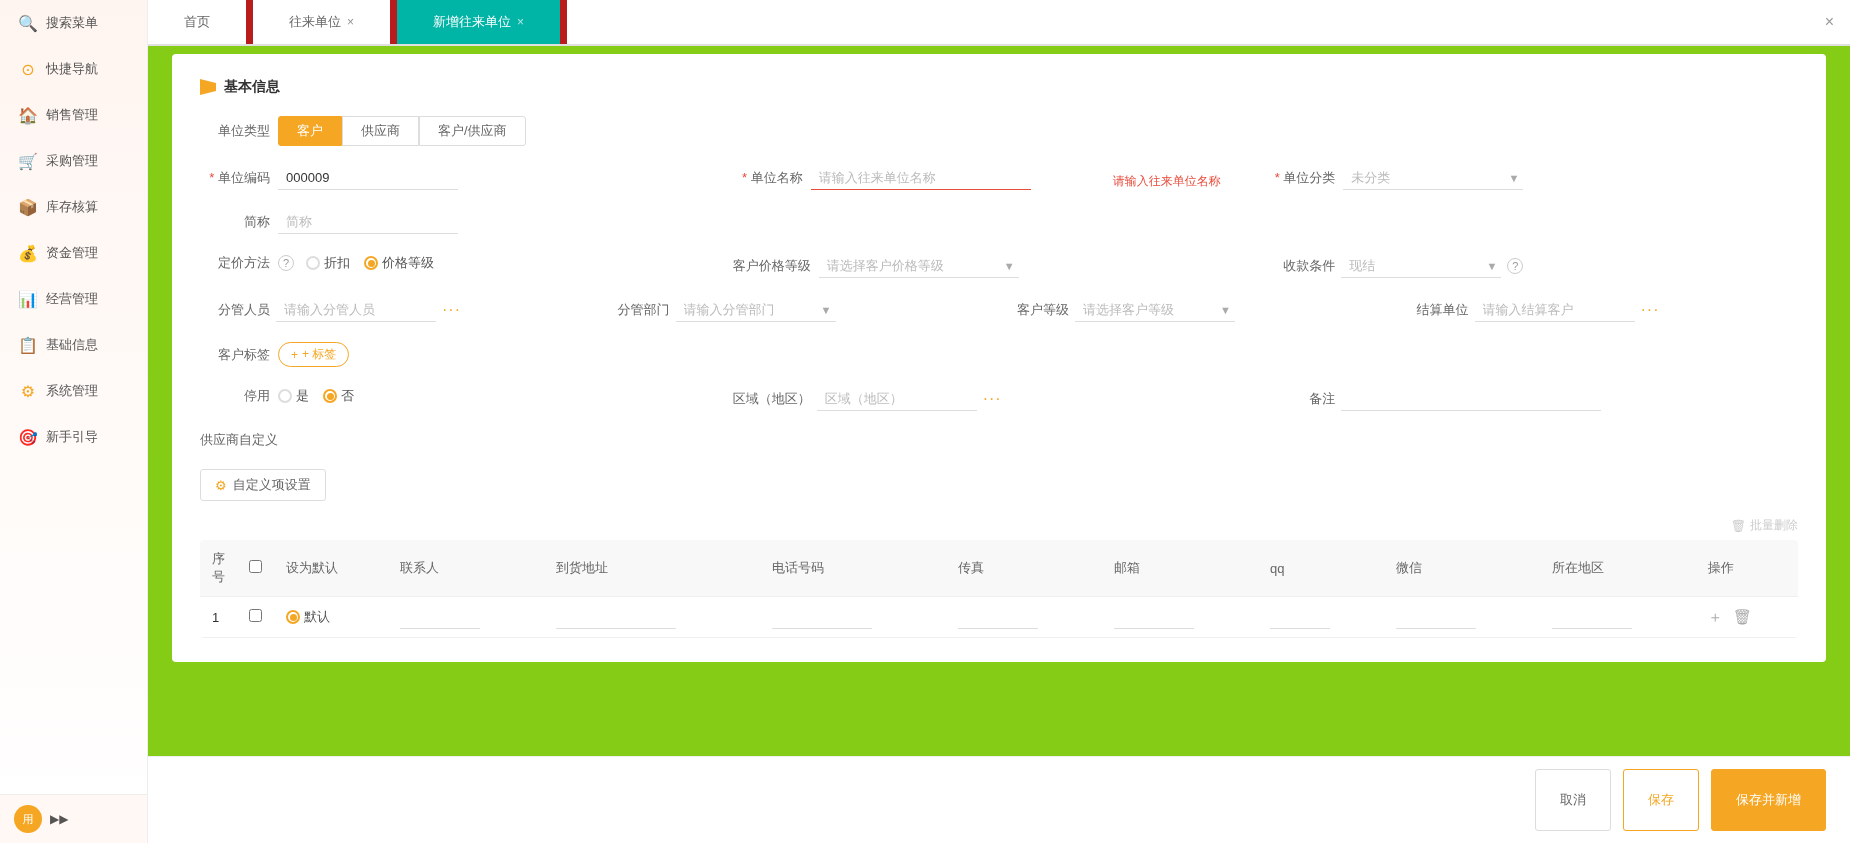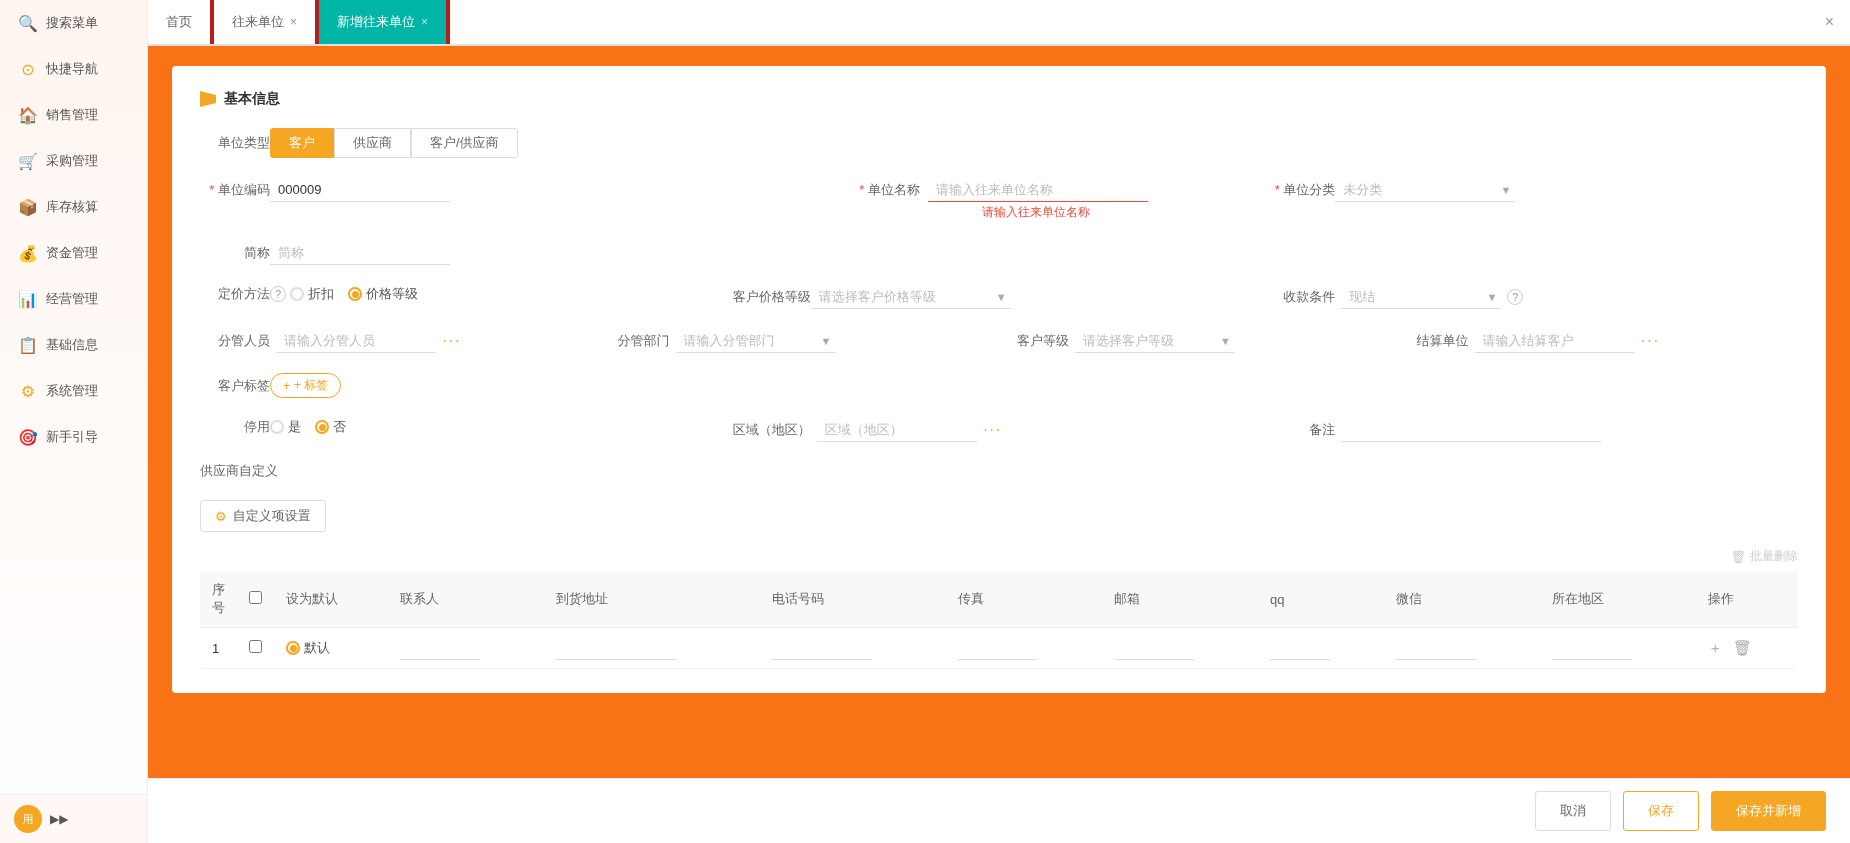--- a/index.html
+++ b/index.html
@@ -51,26 +51,26 @@
       align-items: center;
       background: #fff;
       border-bottom: 2px solid #e0e0e0;
       height: 46px;
       flex-shrink: 0;
     }
     .tab {
       display: flex;
       align-items: center;
       gap: 6px;
-      padding: 0 18px;
+      padding: 0 36px;
       height: 100%;
       cursor: pointer;
       color: #666;
       font-size: 13px;
-      border-right: 4px solid #b91c1c;
+      border-right: 7px solid #b91c1c;
       position: relative;
     }
     .tab.active {
       background: #00b4a6;
       color: white;
     }
     .tab .close-btn {
       font-size: 12px;
       opacity: 0.7;
       cursor: pointer;
@@ -80,22 +80,22 @@
       padding: 0 16px;
       cursor: pointer;
       color: #999;
       font-size: 16px;
     }
 
     
     .form-area {
       flex: 1;
       overflow-y: auto;
-      padding: 20px 24px;
-      background: #f97316;
+      padding: 8px 24px;
+      background: #84cc16;
     }
 
     .section-title {
       display: flex;
       align-items: center;
       gap: 8px;
       font-size: 14px;
       font-weight: bold;
       color: #333;
       margin-bottom: 20px;
@@ -117,20 +117,21 @@
     .form-row {
       display: flex;
       align-items: flex-start;
       gap: 0;
       margin-bottom: 20px;
     }
 
     .form-field {
       display: flex;
       align-items: center;
+      gap: 8px;
       flex: 1;
     }
 
     .form-label {
       color: #666;
       font-size: 13px;
       white-space: nowrap;
       min-width: 70px;
       text-align: right;
     }
@@ -311,21 +312,21 @@
       background: #fff;
       border-top: 1px solid #eee;
       padding: 12px 24px;
       display: flex;
       justify-content: flex-end;
       align-items: center;
       gap: 12px;
       flex-shrink: 0;
     }
     .btn {
-      padding: 10px 24px;
+      padding: 21px 24px;
       border-radius: 3px;
       font-size: 13px;
       cursor: pointer;
       border: 1px solid #ddd;
     }
     .btn-default { background: #fff; color: #666; }
     .btn-save { background: #fff; color: #f5a623; border-color: #f5a623; text-align: right; }
     .btn-orange-fill { background: #f5a623; color: white; border-color: #f5a623; }
 
     .batch-delete {
@@ -427,21 +428,21 @@
             <button class="unit-type-btn">客户/供应商</button>
           </div>
         </div>
       </div>
 
       <div class="form-row">
         <div class="form-field" style="flex:1;">
           <span class="form-label required">单位编码</span>
           <input class="form-input" value="000009" style="width: 180px;">
         </div>
-        <div class="form-field" style="flex:1; flex-direction:column; align-items:center;">
+        <div class="form-field" style="flex:1; flex-direction:row; align-items:flex-end;">
           <div style="display:flex;align-items:center;gap:8px;">
             <span class="form-label required">单位名称</span>
             <input class="form-input error" placeholder="请输入往来单位名称" style="width: 220px;">
           </div>
           <span class="error-msg" style="margin-left:74px;">请输入往来单位名称</span>
         </div>
         <div class="form-field" style="flex:1;">
           <span class="form-label required">单位分类</span>
           <div class="form-select-wrapper" style="width:180px;">
             <select>

